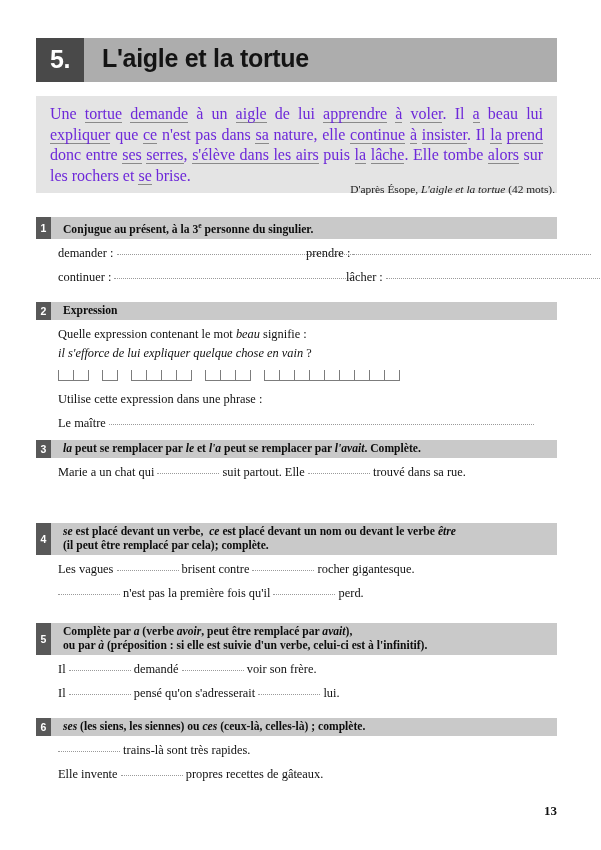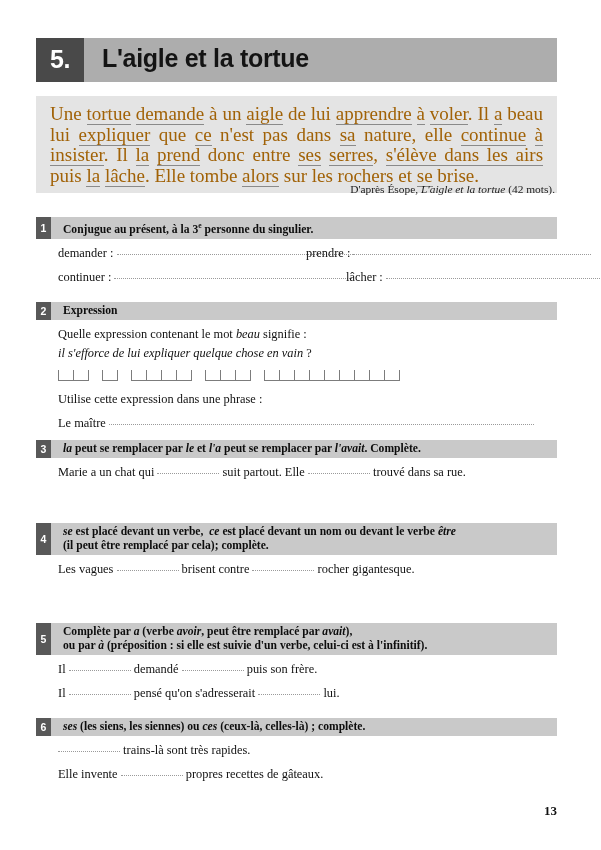--- a/index.html
+++ b/index.html
@@ -49,25 +49,25 @@
 
   
   .passage-box {
     position: absolute;
     left: 36px; top: 96px;
     width: 521px;
     background: #e4e4e4;
     padding: 8px 14px 7px 14px;
   }
   .passage {
-    font-size: 19px;
+    font-size: 16px;
     line-height: 20.5px;
     text-align: justify;
     text-justify: inter-word;
-    color: #a16207;
+    color: #6d28d9;
   }
   .passage u {
     text-decoration: none;
     border-bottom: 1.5px solid #8a8a8a;
     padding-bottom: 0px;
   }
   .attribution {
     position: absolute;
     left: 36px; top: 183px;
     width: 521px;
@@ -233,29 +233,30 @@
           <div class="row"><span>Marie a un chat qui </span><span class="dots w-mid"></span><span> suit partout. Elle </span><span class="dots w-mid"></span><span> trouvé dans sa rue.</span></div>
         </div>
       </div>
       <div class="ex" style="top: 523px;">
         <div class="ex-head">
           <div class="ex-num">4</div>
           <div class="ex-title"><i>se</i> est placé devant un verbe,&nbsp; <i>ce</i> est placé devant un nom ou devant le verbe <i>être</i><br>(il peut être remplacé par cela); complète.</div>
         </div>
         <div class="ex-body">
           <div class="row"><span>Les vagues </span><span class="dots w-mid"></span><span> brisent contre </span><span class="dots w-mid"></span><span> rocher gigantesque.</span></div>
+          <div class="row"><span class="dots w-mid"></span><span> n'est pas la première fois qu'il </span><span class="dots w-mid"></span><span> perd.</span></div>
         </div>
       </div>
       <div class="ex" style="top: 623px;">
         <div class="ex-head">
           <div class="ex-num">5</div>
           <div class="ex-title">Complète par <i>a</i> (verbe <i>avoir</i>, peut être remplacé par <i>avait</i>),<br>ou par <i>à</i> (préposition : si elle est suivie d'un verbe, celui-ci est à l'infinitif).</div>
         </div>
         <div class="ex-body">
-          <div class="row"><span>Il </span><span class="dots w-mid"></span><span> demandé </span><span class="dots w-mid"></span><span> puis son frère.</span></div>
+          <div class="row"><span>Il </span><span class="dots w-mid"></span><span> demandé </span><span class="dots w-mid"></span><span> voir son frère.</span></div>
           <div class="row"><span>Il </span><span class="dots w-mid"></span><span> pensé qu'on s'adresserait </span><span class="dots w-mid"></span><span> lui.</span></div>
         </div>
       </div>
       <div class="ex" style="top: 718px;">
         <div class="ex-head">
           <div class="ex-num">6</div>
           <div class="ex-title"><i>ses</i> (les siens, les siennes) ou <i>ces</i> (ceux-là, celles-là) ; complète.</div>
         </div>
         <div class="ex-body">
           <div class="row"><span class="dots w-mid"></span><span> trains-là sont très rapides.</span></div>

